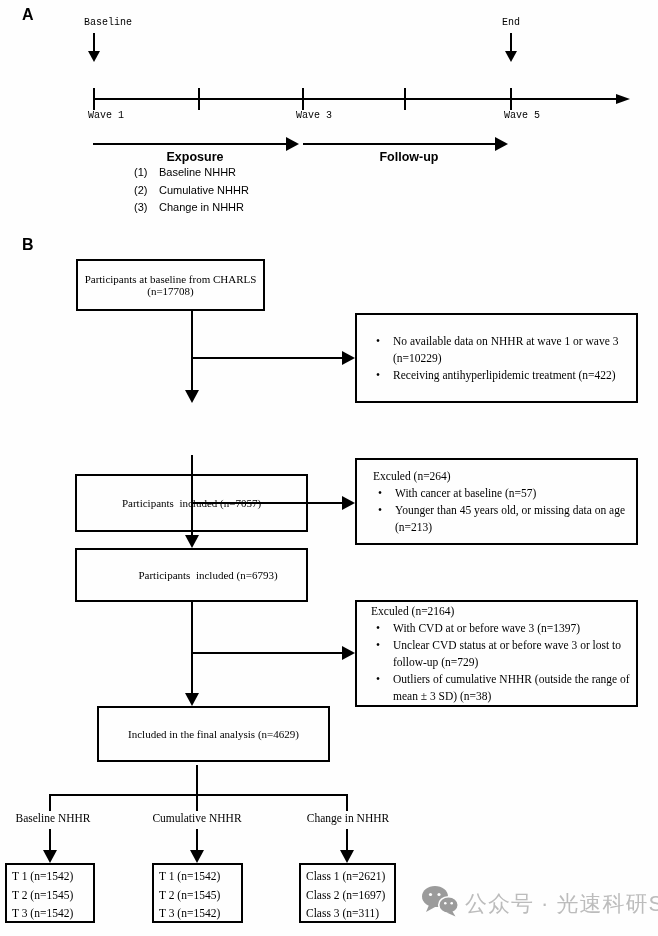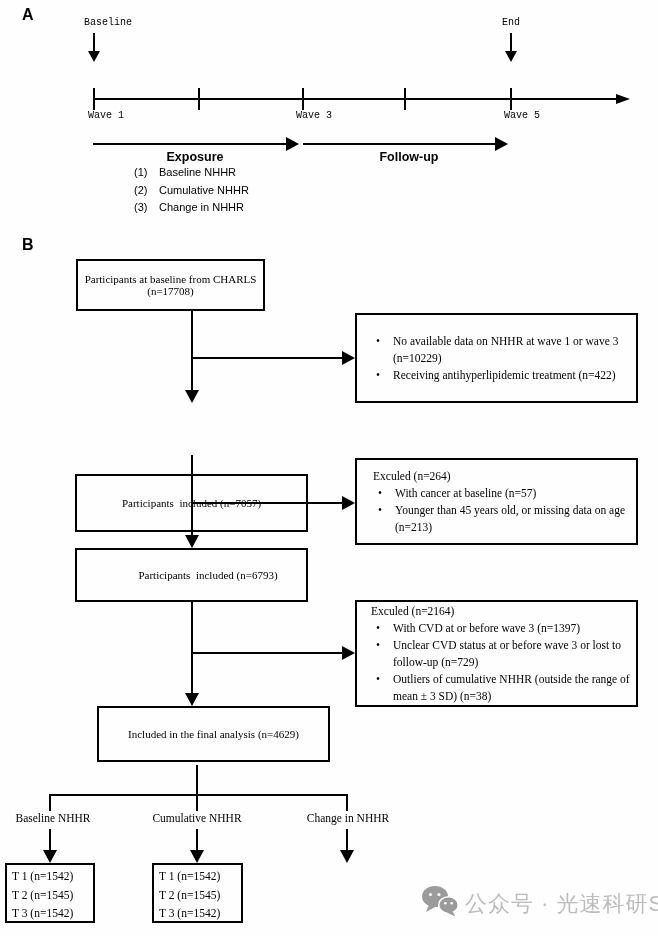--- a/index.html
+++ b/index.html
@@ -169,20 +169,25 @@
 
   <div class="box leafbox" style="left:5px;top:863px;width:90px;height:60px;">
     <div>T 1 (n=1542)</div>
     <div>T 2 (n=1545)</div>
     <div>T 3 (n=1542)</div>
   </div>
   <div class="box leafbox" style="left:152px;top:863px;width:91px;height:60px;">
     <div>T 1 (n=1542)</div>
     <div>T 2 (n=1545)</div>
     <div>T 3 (n=1542)</div>
+  </div>
+  <div class="box leafbox" style="left:299px;top:863px;width:97px;height:60px;">
+    <div>Class 1 (n=2621)</div>
+    <div>Class 2 (n=1697)</div>
+    <div>Class 3 (n=311)</div>
   </div>
 
   <div class="abs" style="left:421px;top:884px;width:230px;height:36px;">
     <svg width="38" height="32" viewBox="0 0 38 32" style="position:absolute;left:0;top:1px;">
       <ellipse cx="14" cy="11.5" rx="13" ry="10.5" fill="#9b9b9b"></ellipse>
       <path d="M8 20 L5 27 L15 21.5 Z" fill="#9b9b9b"></path>
       <circle cx="9.5" cy="9.5" r="1.6" fill="#fefefe"></circle>
       <circle cx="18" cy="9.5" r="1.6" fill="#fefefe"></circle>
       <ellipse cx="27.5" cy="20" rx="9.8" ry="8.2" fill="#9b9b9b" stroke="#fefefe" stroke-width="1.6"></ellipse>
       <path d="M31.5 26.5 L34.5 31.5 L25.5 27.5 Z" fill="#9b9b9b"></path>

